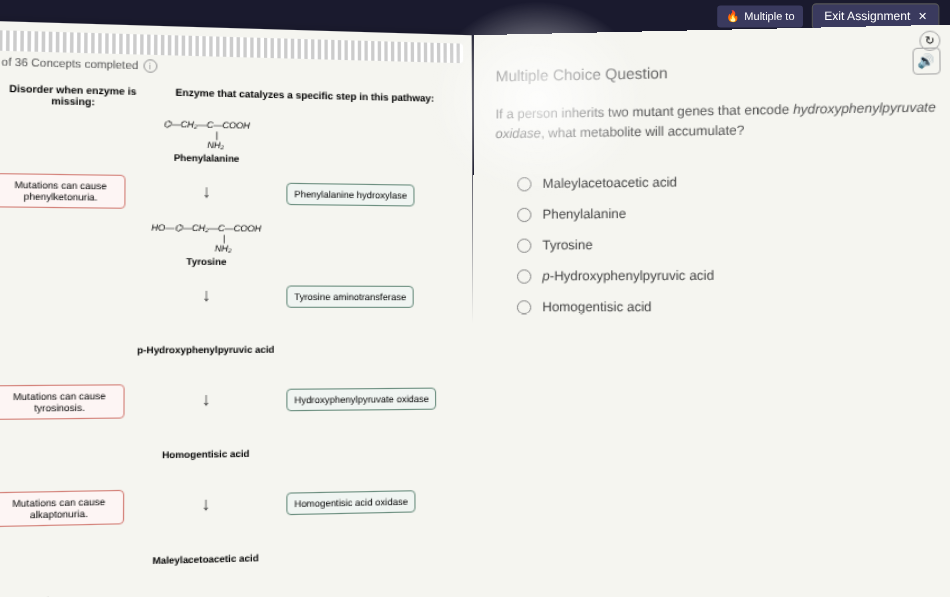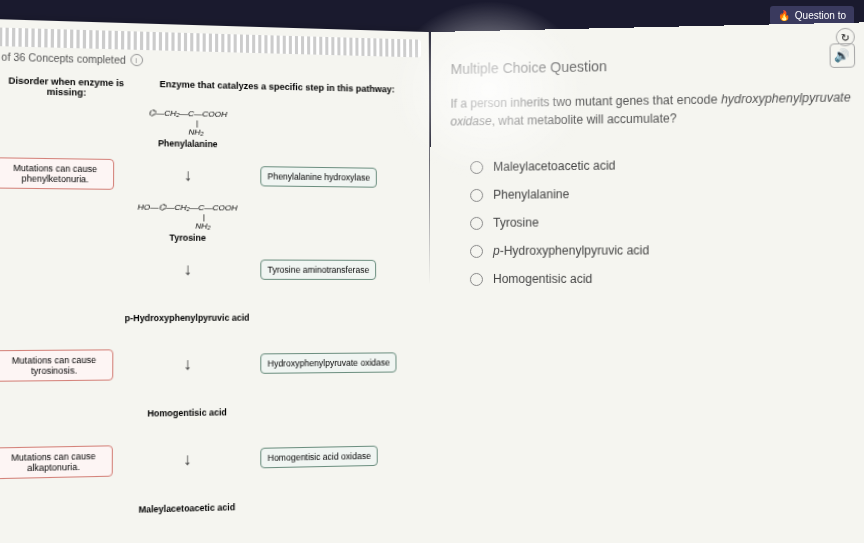--- a/index.html
+++ b/index.html
@@ -47,21 +47,25 @@
     .alt-text { position: absolute; bottom: 2px; left: 8px; font-size: 11px; color: #333; }
     
     .glare { position: absolute; top: 0; left: 45%; width: 200px; height: 180px; background: radial-gradient(ellipse, rgba(255,255,255,0.8) 0%, rgba(255,255,255,0) 70%); pointer-events: none; z-index: 10; }
   </style>
 </head>
 <body>
 
 <div class="top-bar">
   <div class="relaunch-btn">
     <span>🔥</span>
-    <span>Question to</span>
+    <span>Multiple to</span>
+  </div>
+  <div class="exit-btn">
+    <span>Exit Assignment</span>
+    <span class="x">✕</span>
   </div>
 </div>
 
 <div class="content-wrapper">
   <div class="left-panel">
     <div class="progress-bar"></div>
     <div class="progress-text">
       <span>0 of 36 Concepts completed</span>
       <span class="info-icon">i</span>
     </div>

